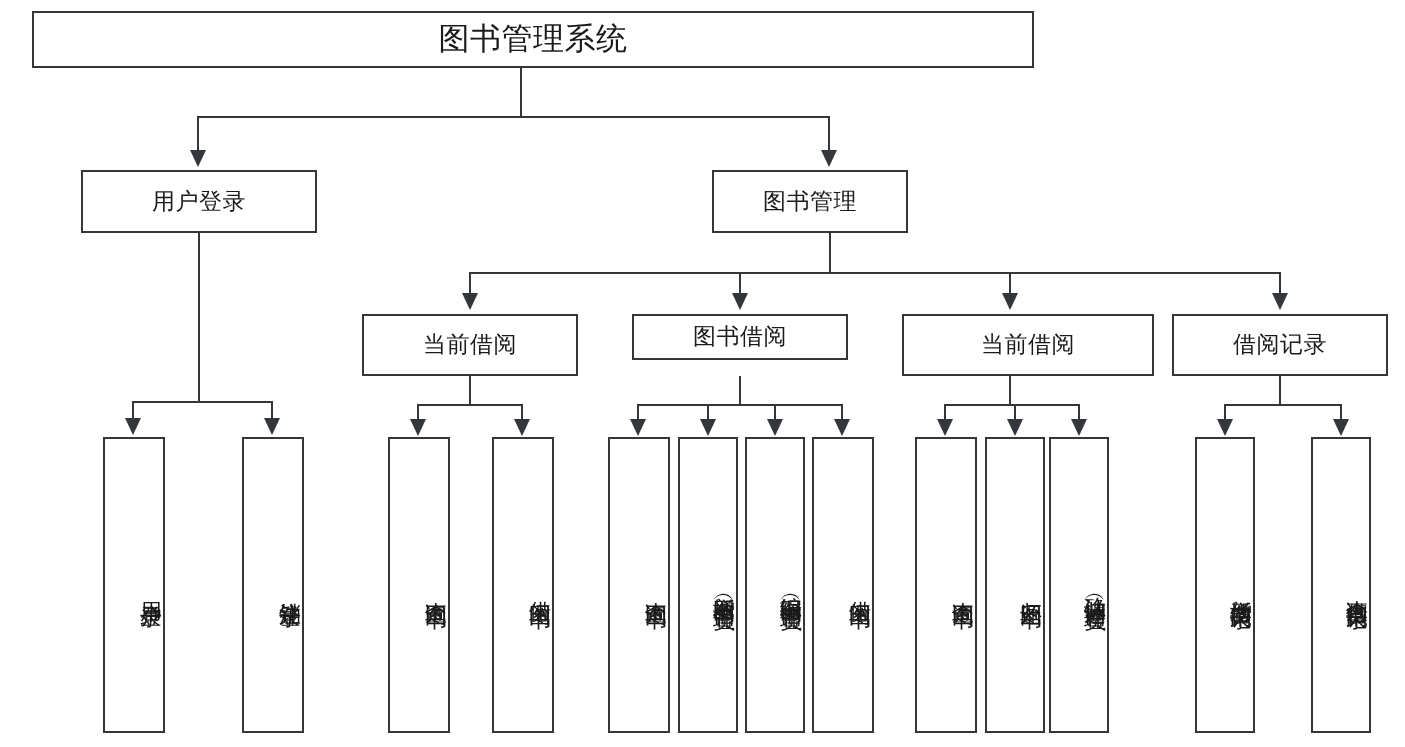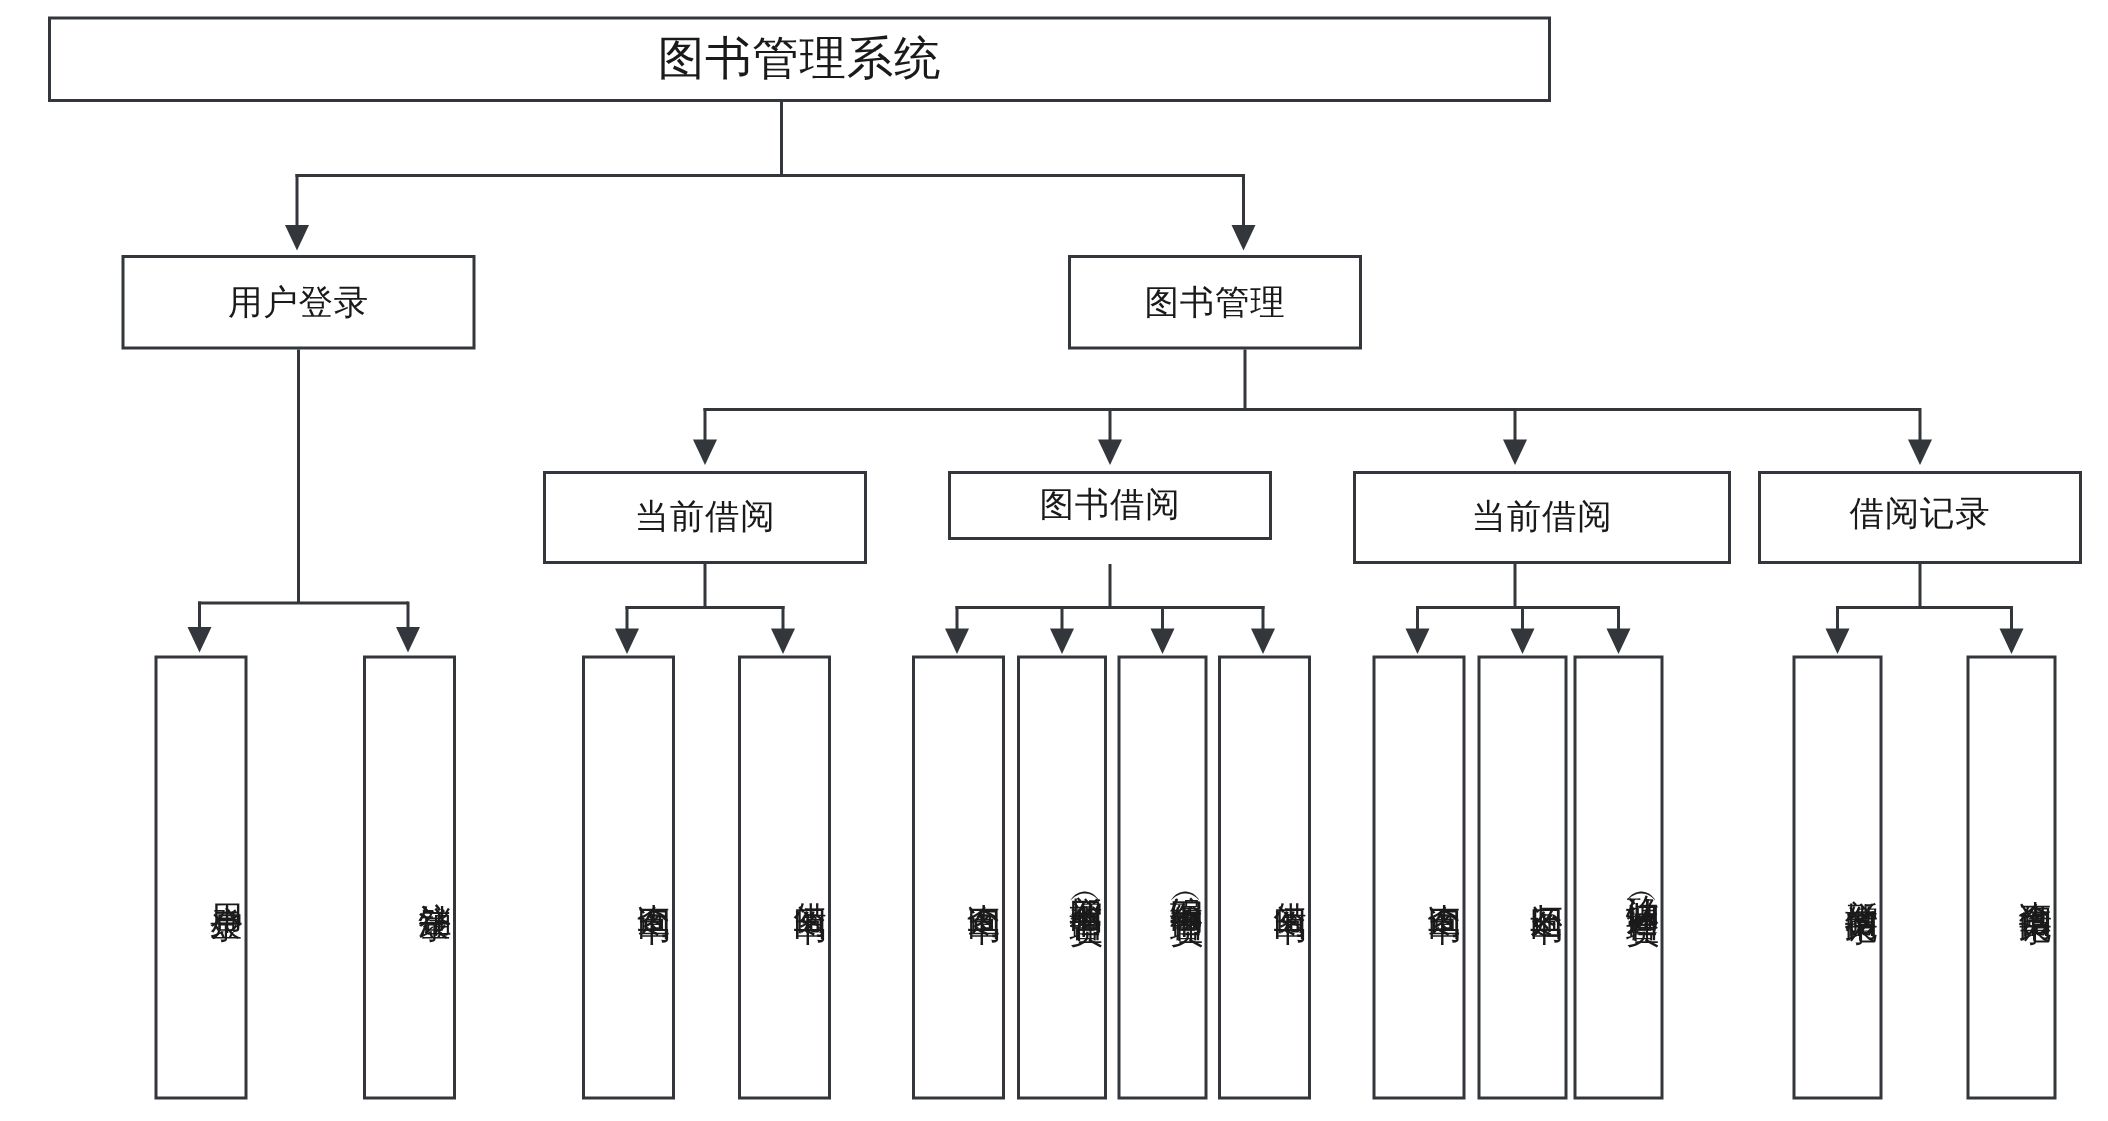--- a/index.html
+++ b/index.html
@@ -122,21 +122,21 @@
 
   <div class="node node-h" style="left:362px; top:314px; width:216px; height:62px;">
     <span>当前借阅</span>
   </div>
   <div class="node node-h" style="left:632px; top:314px; width:216px; height:46px;">
     <span>图书借阅</span>
   </div>
   <div class="node node-h" style="left:902px; top:314px; width:252px; height:62px;">
     <span>当前借阅</span>
   </div>
-  <div class="node node-h" style="left:1172px; top:314px; width:216px; height:62px;font-family:Liberation Mono, monospace;">
+  <div class="node node-h" style="left:1172px; top:314px; width:216px; height:62px;">
     <span>借阅记录</span>
   </div>
 
   <div class="edge edge-v" style="left:469px; top:376px; width:2px; height:29px;"></div>
   <div class="edge edge-h" style="left:417px; top:404px; width:106px; height:2px;"></div>
   <div class="edge edge-v" style="left:417px; top:404px; width:2px; height:18px;"></div>
   <div class="arrow" style="left:410px; top:419px;"></div>
   <div class="edge edge-v" style="left:521px; top:404px; width:2px; height:18px;"></div>
   <div class="arrow" style="left:514px; top:419px;"></div>
 

